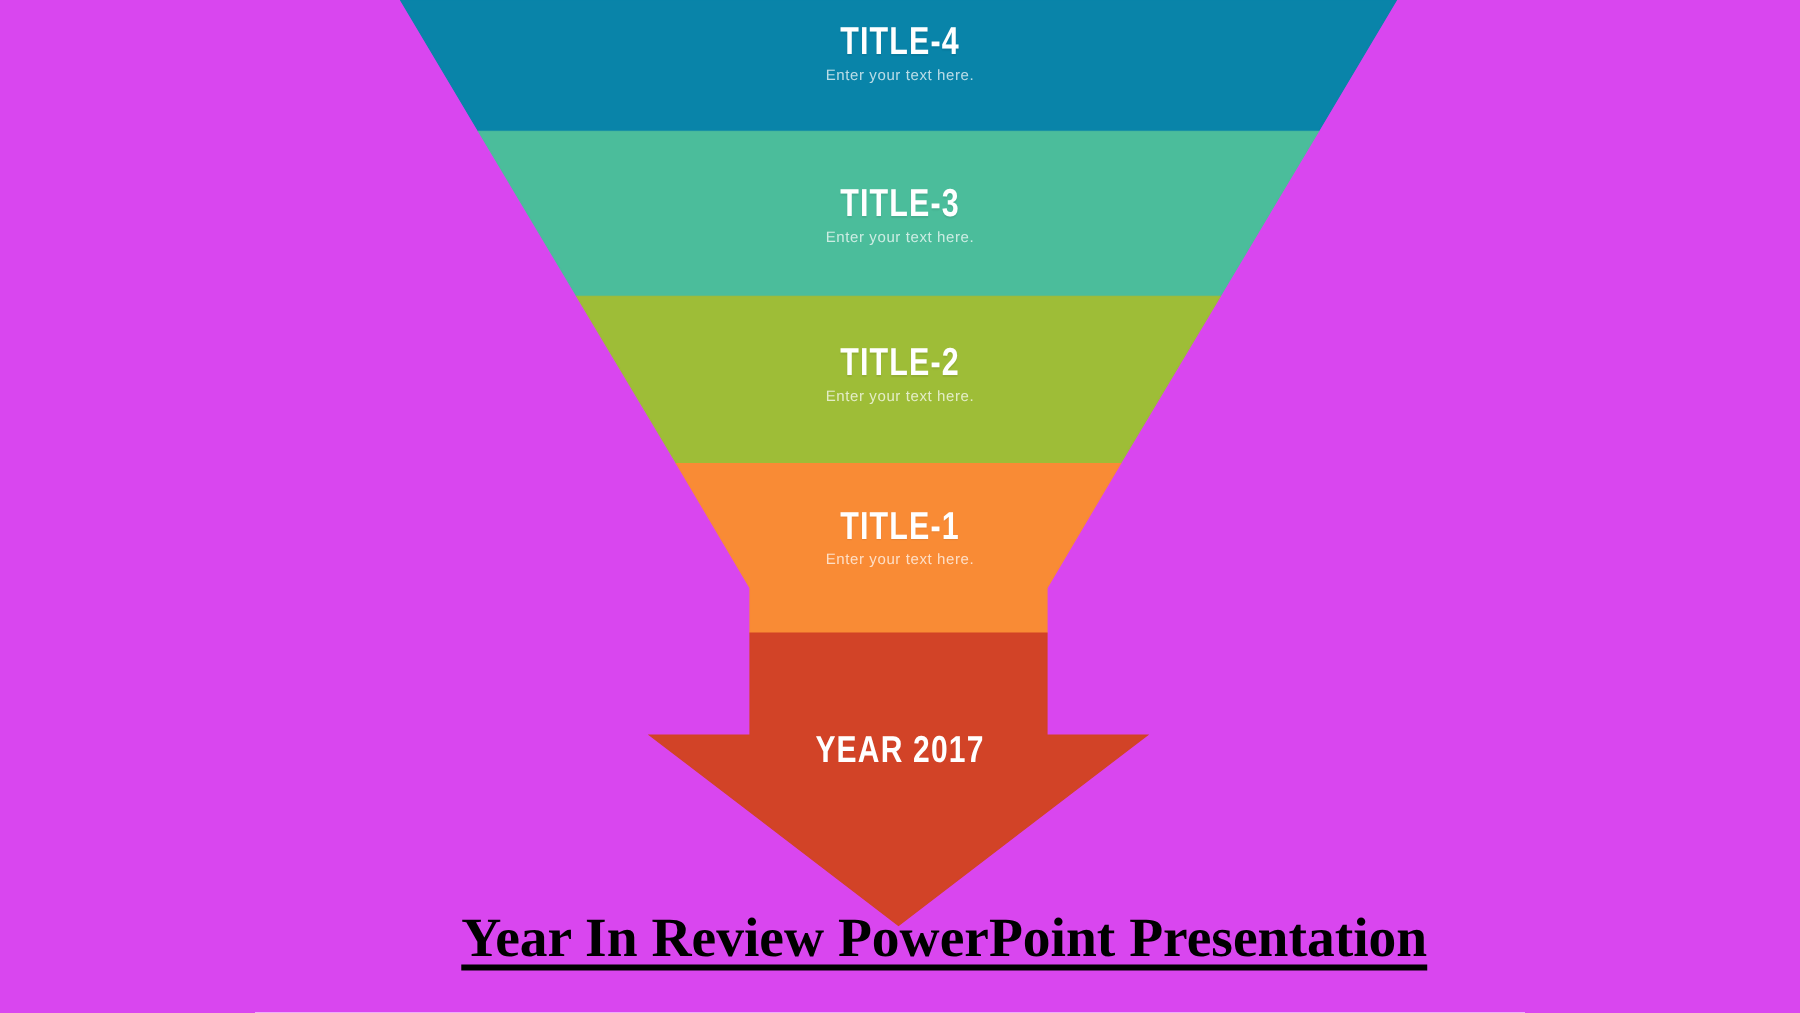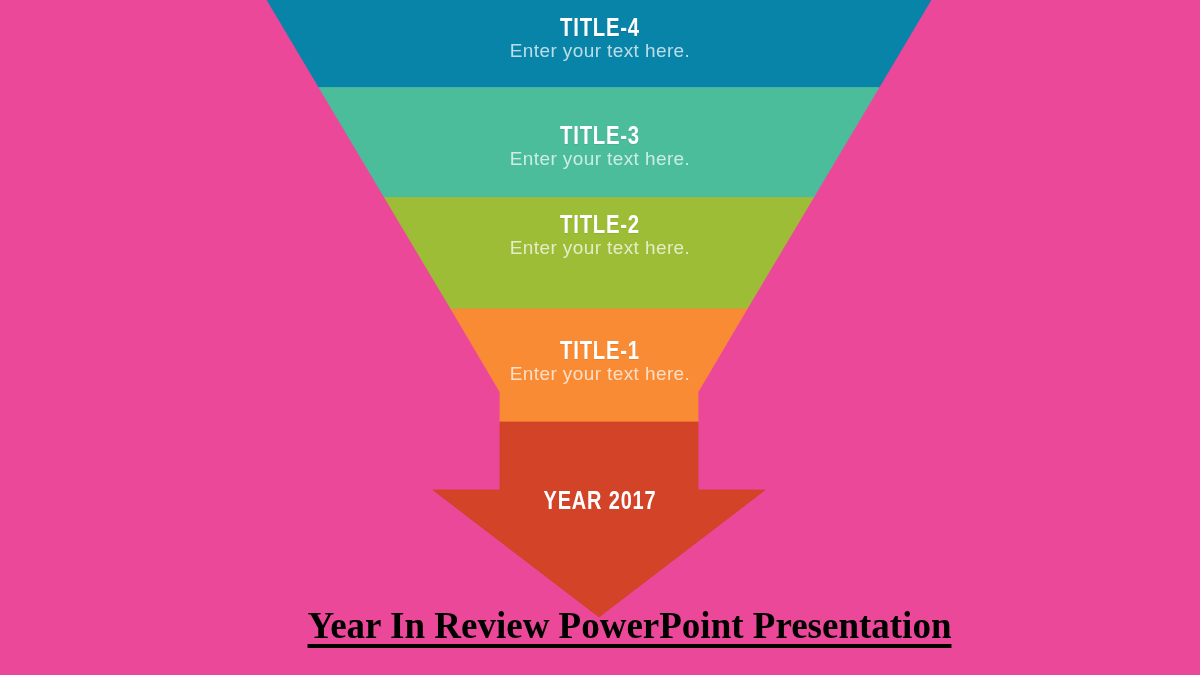--- a/index.html
+++ b/index.html
@@ -1,20 +1,20 @@
 <!DOCTYPE html>
 <html><head>
 <meta charset="utf-8">
 <style>
   html, body { margin: 0; padding: 0; background: #ffffff; }
   .stage {
     position: relative;
     width: 1200px;
     height: 675px;
-    background: #ec4899;
+    background: #d946ef;
     overflow: hidden;
     font-family: "Liberation Sans", sans-serif;
   }
   .funnel-svg {
     position: absolute;
     left: 0; top: 0;
     width: 1200px; height: 675px;
   }
   .band-label {
     position: absolute;
@@ -27,21 +27,21 @@
   .band-title {
     font-size: 26px;
     font-weight: bold;
     line-height: 28px;
     letter-spacing: 1px;
     transform: scaleX(0.78);
     transform-origin: 50% 50%;
     text-shadow: 0 1px 1px rgba(0,0,0,0.08);
   }
   .band-sub {
-    font-size: 19px;
+    font-size: 10px;
     line-height: 16px;
     margin-top: 2px;
     letter-spacing: 0.4px;
     color: rgba(255,255,255,0.72);
   }
   .arrow-label {
     position: absolute;
     left: 0;
     top: 486px;
     width: 1200px;
@@ -98,21 +98,21 @@
   <div class="band-label" style="top:13px">
     <div class="band-title">TITLE-4</div>
     <div class="band-sub">Enter your text here.</div>
   </div>
 
   <div class="band-label" style="top:121px">
     <div class="band-title">TITLE-3</div>
     <div class="band-sub">Enter your text here.</div>
   </div>
 
-  <div class="band-label" style="top:210px">
+  <div class="band-label" style="top:227px">
     <div class="band-title">TITLE-2</div>
     <div class="band-sub">Enter your text here.</div>
   </div>
 
   <div class="band-label" style="top:336px">
     <div class="band-title">TITLE-1</div>
     <div class="band-sub">Enter your text here.</div>
   </div>
 
   <div class="arrow-label">YEAR 2017</div>

